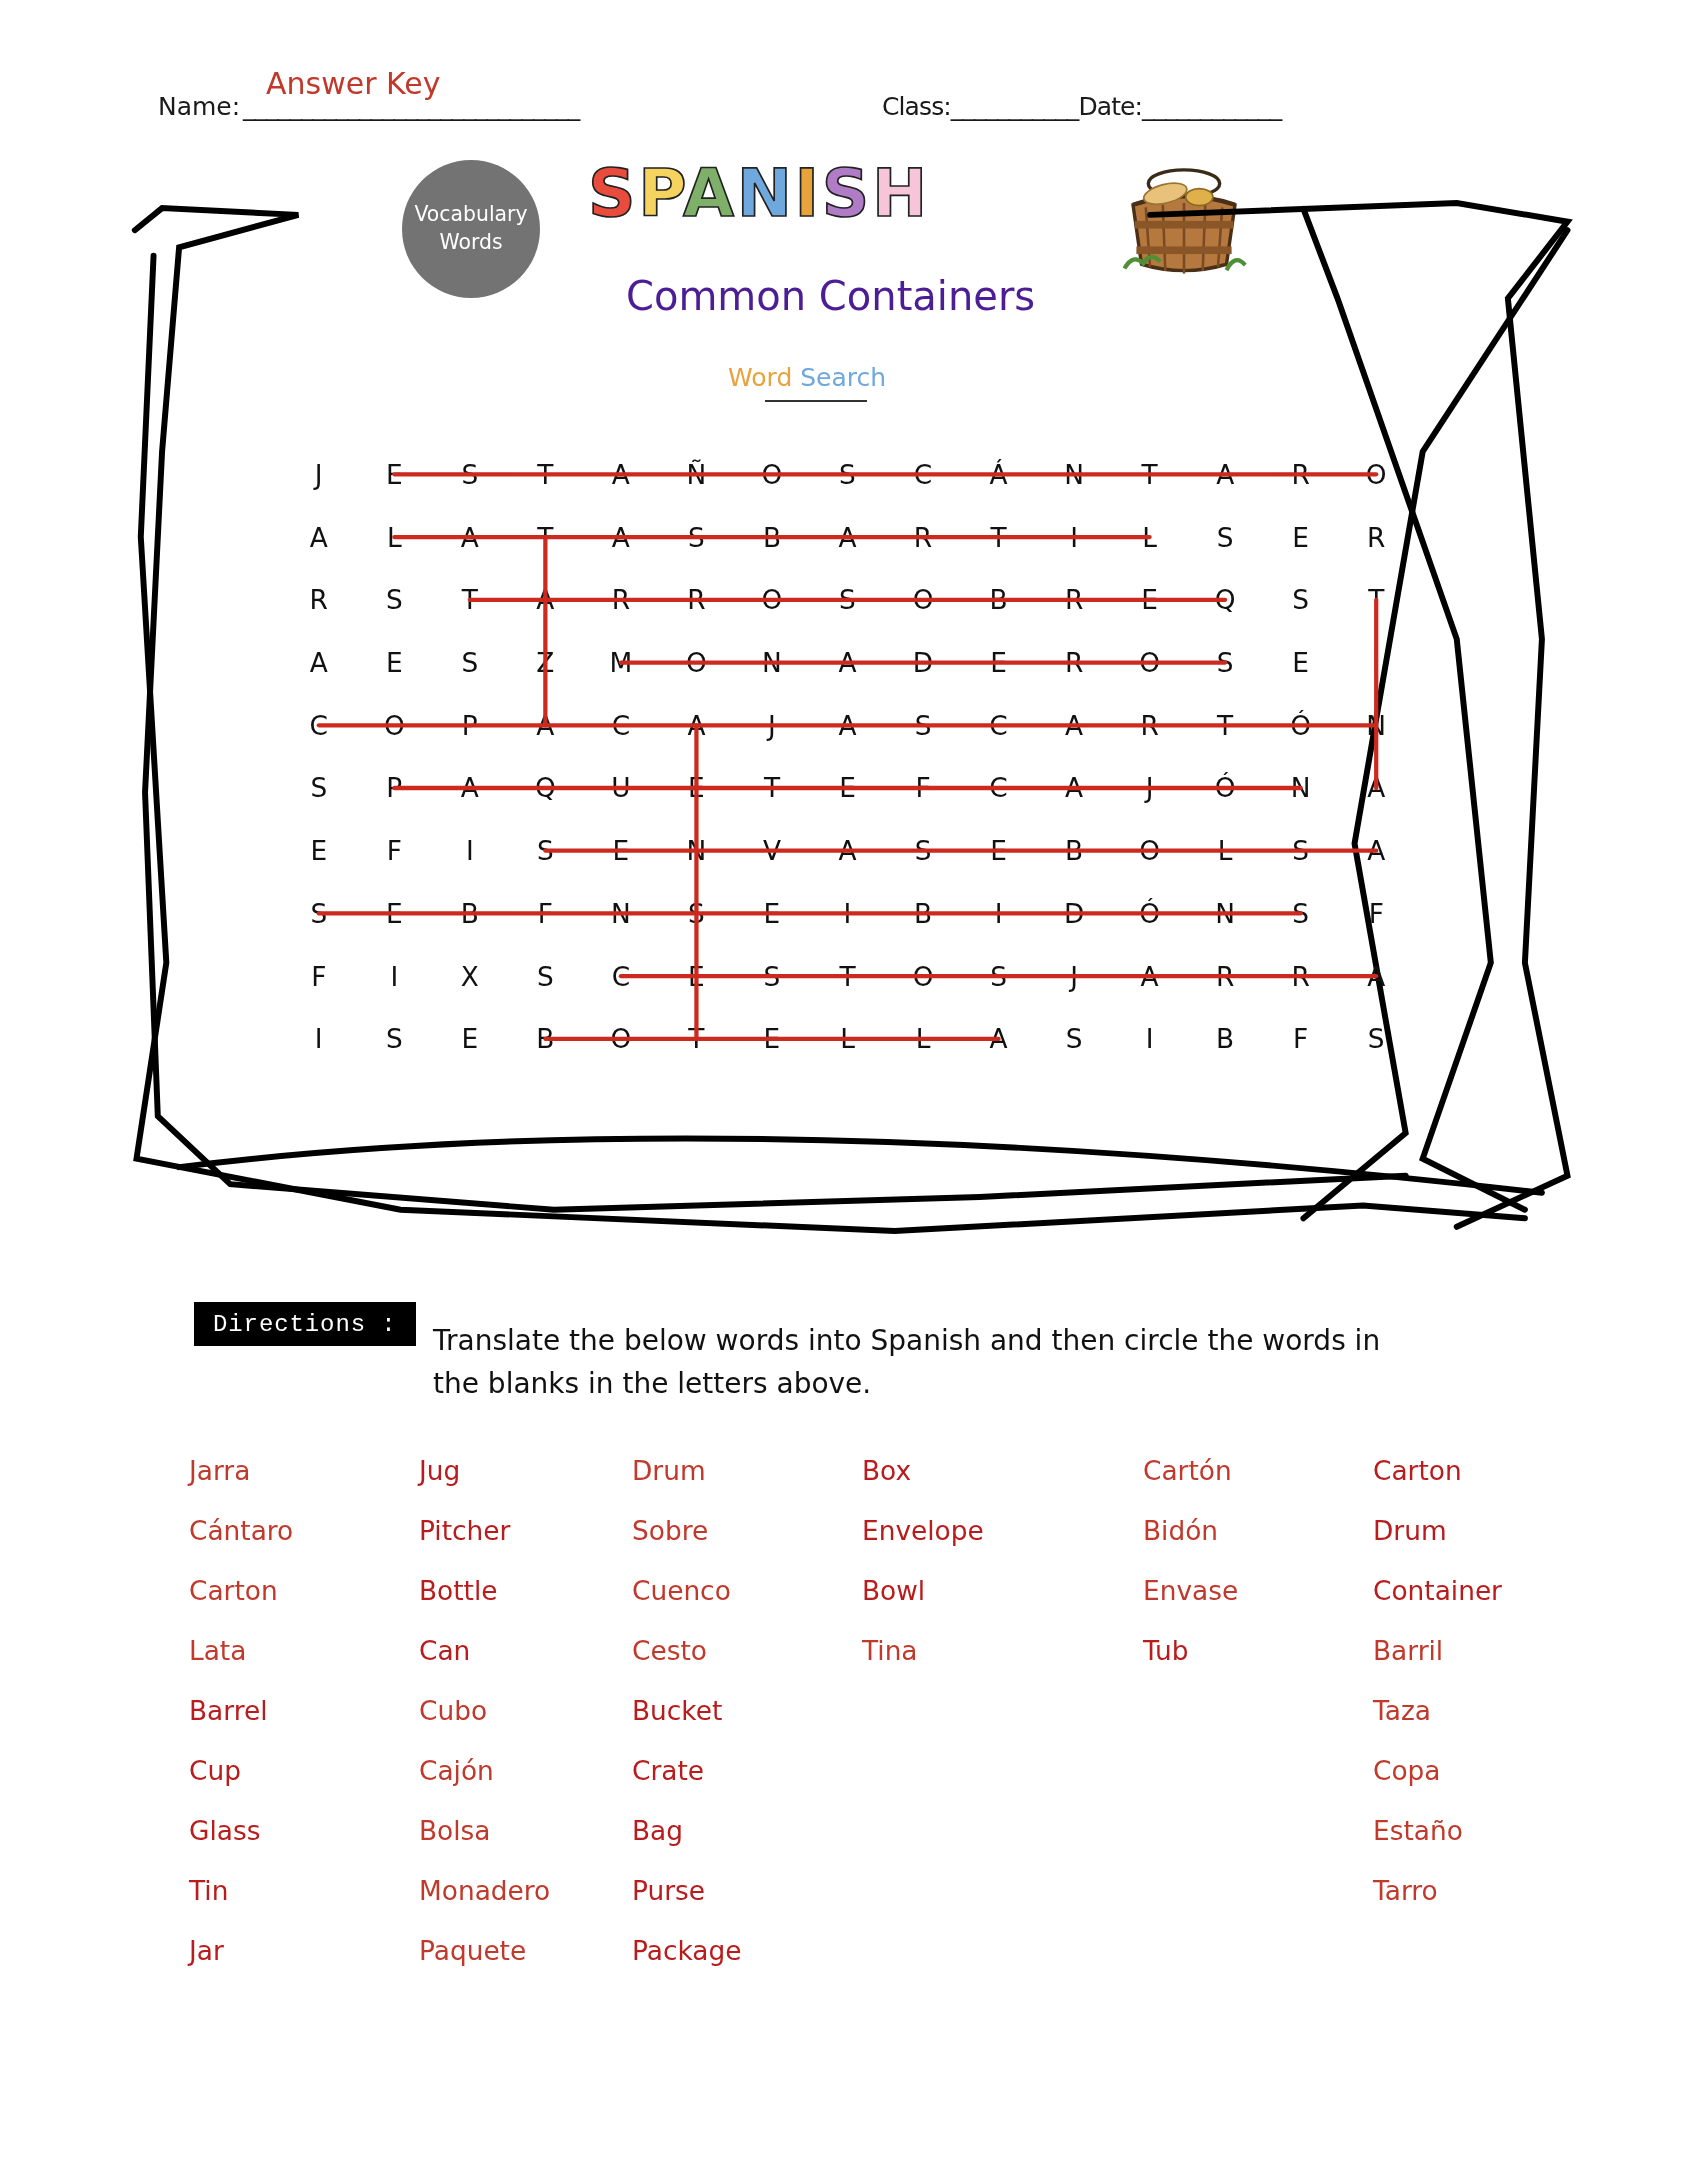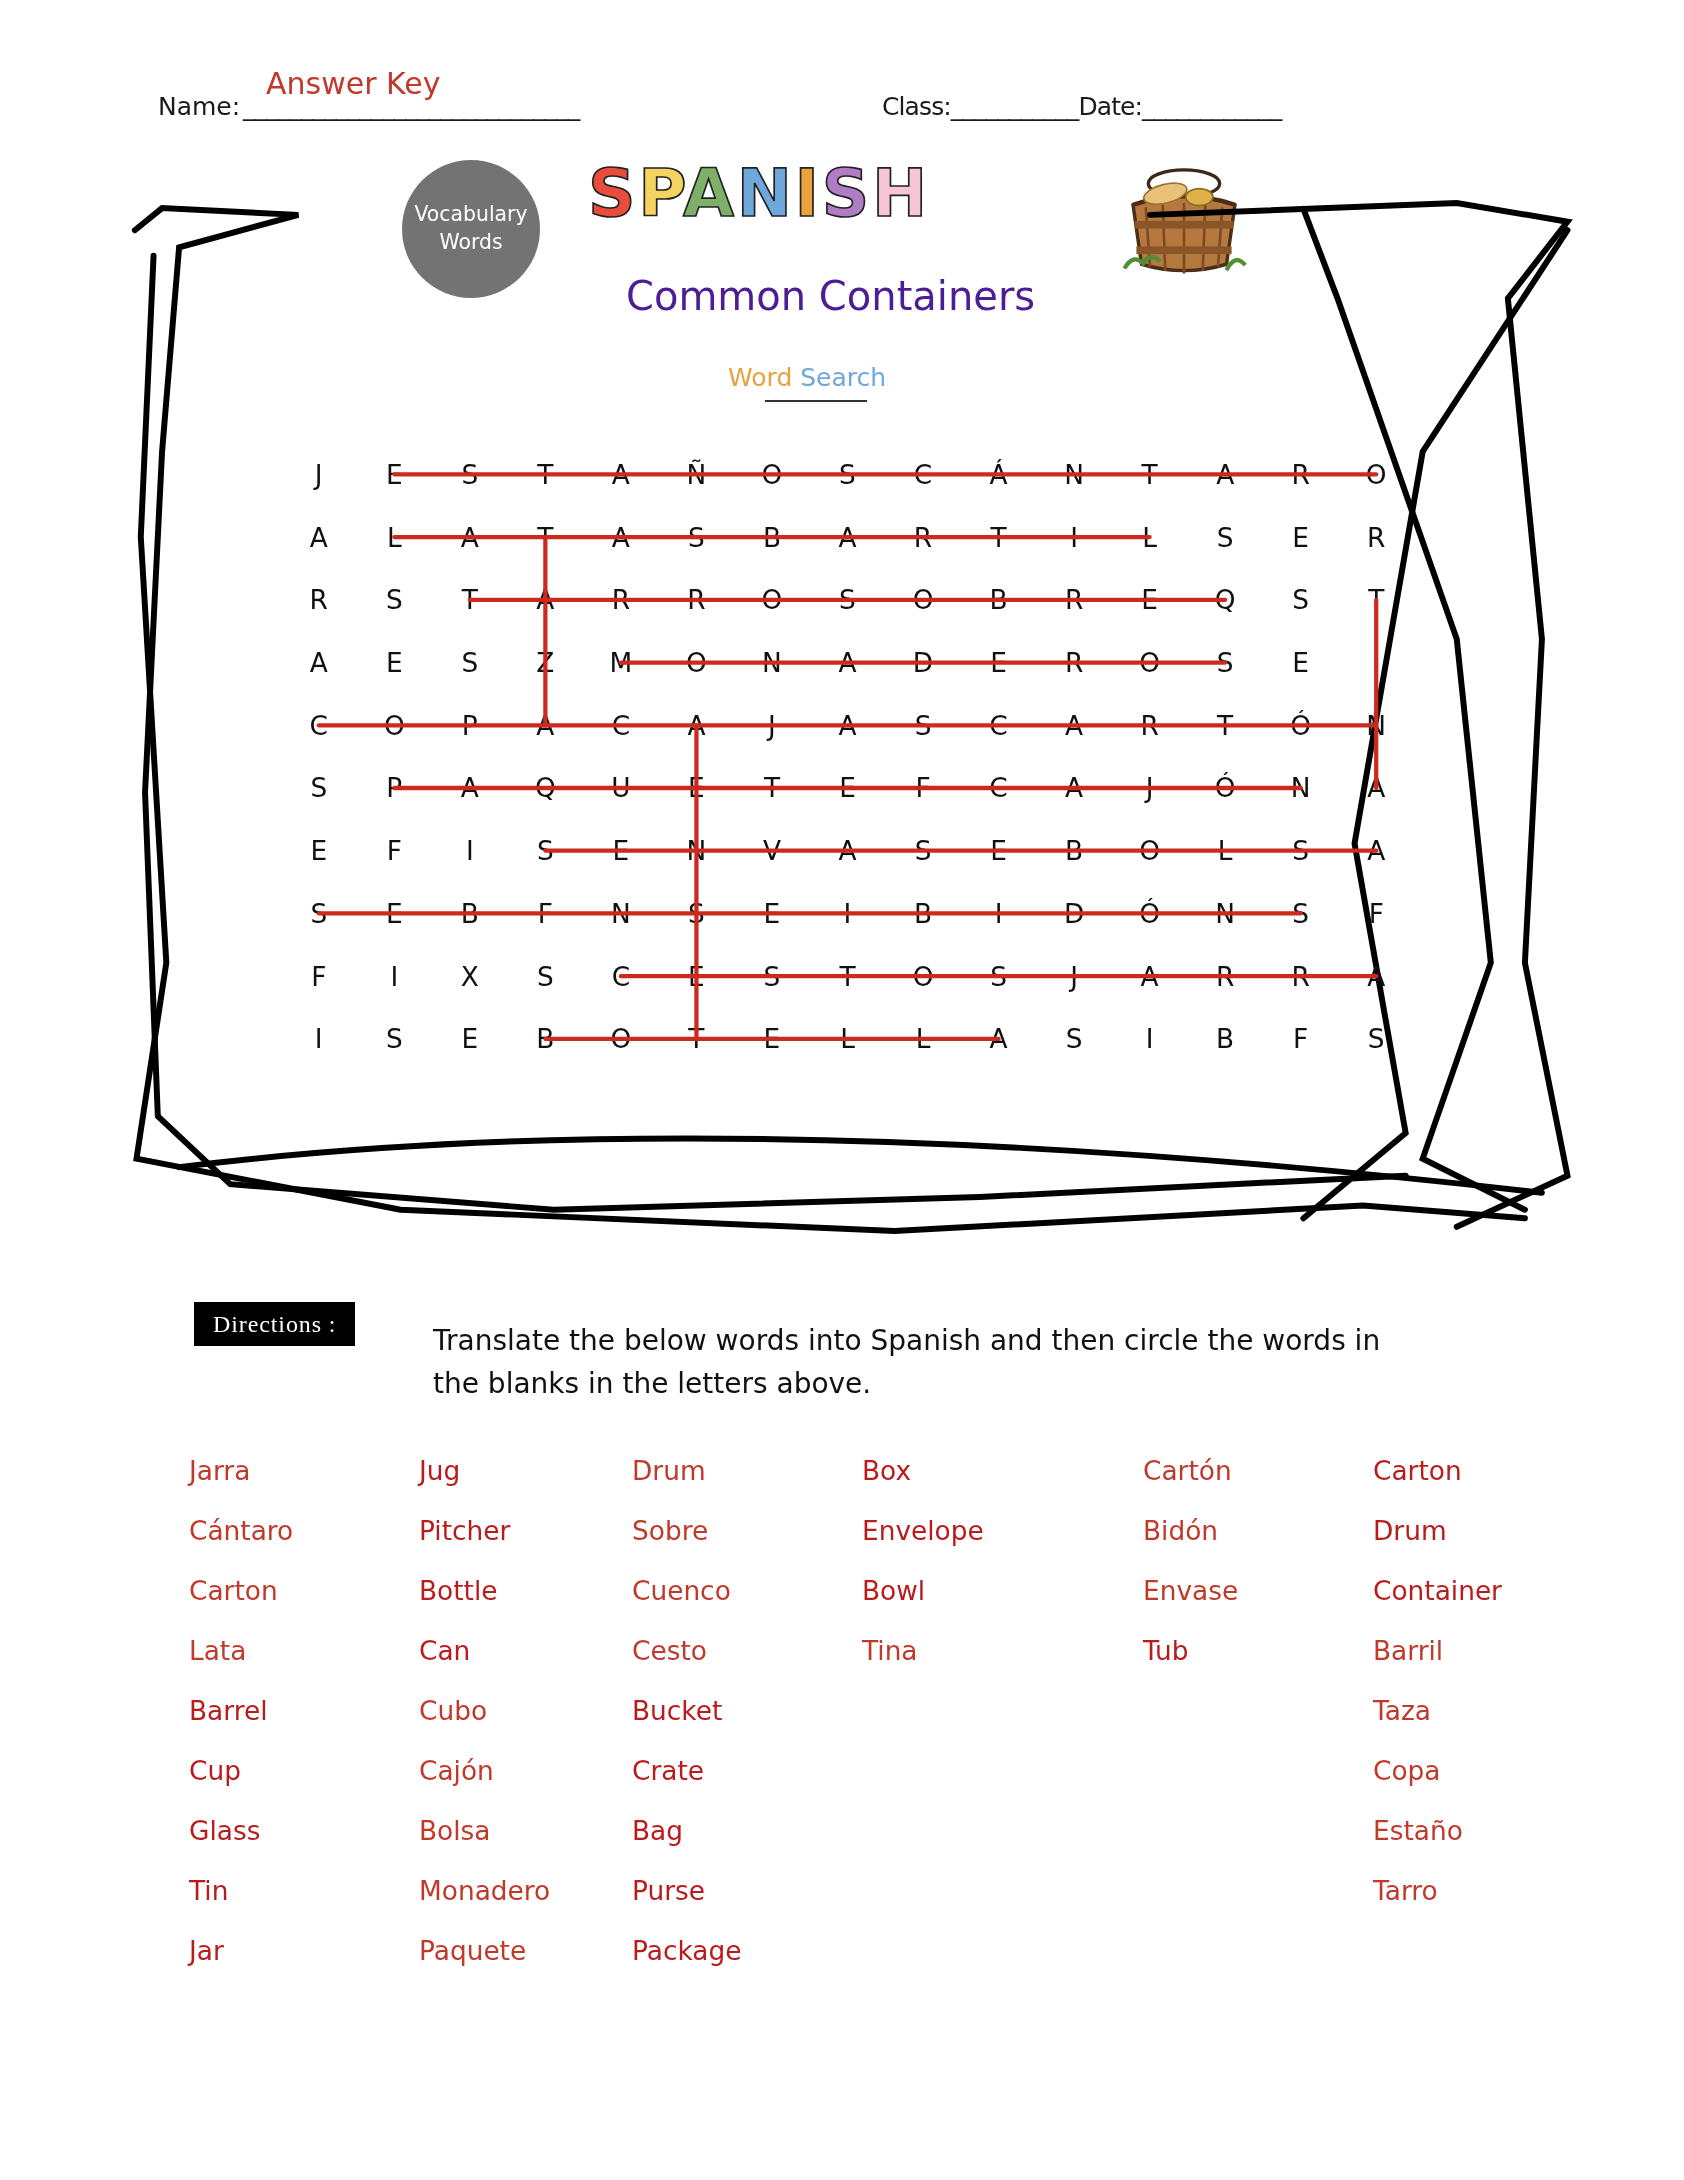--- a/index.html
+++ b/index.html
@@ -165,21 +165,21 @@
 
   
   .directions-badge {
     position: absolute;
     left: 194px;
     top: 1302px;
     background: #000;
     color: #fff;
     font-size: 24px;
     padding: 8.5px 19px;
-    font-family: Liberation Serif, serif;
+    font-family: Liberation Mono, monospace;
     letter-spacing: 0.9px;
   }
   .directions-text {
     position: absolute;
     left: 433px;
     top: 1303px;
     width: 963px;
     font-size: 28px;
     line-height: 1.55;
     color: #111;

